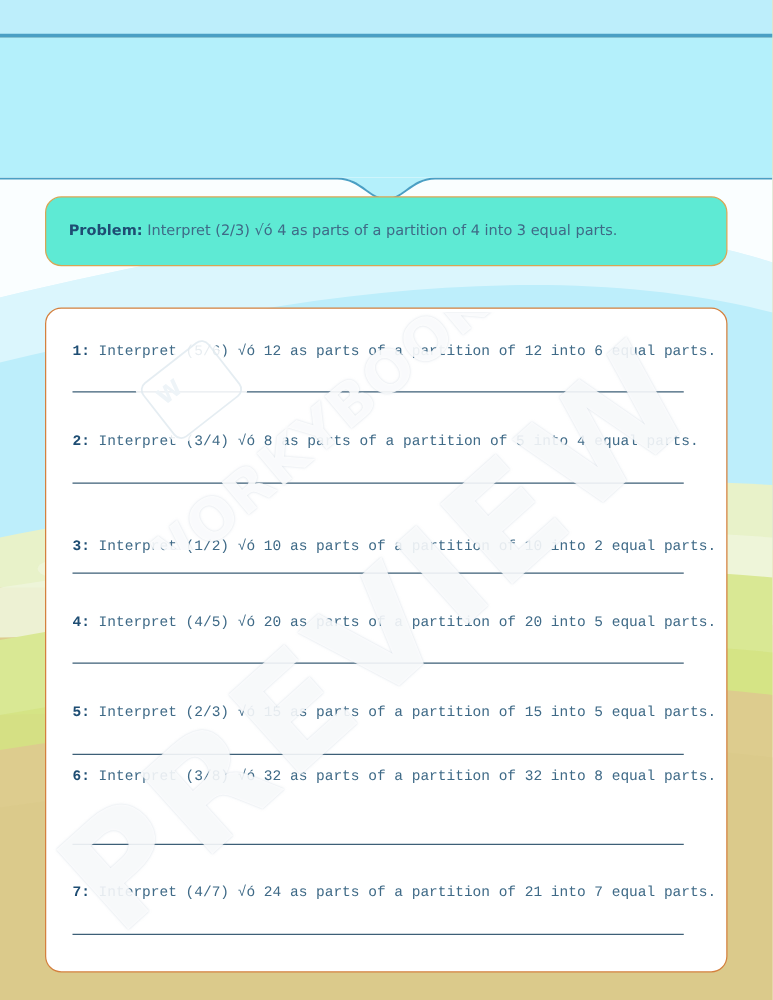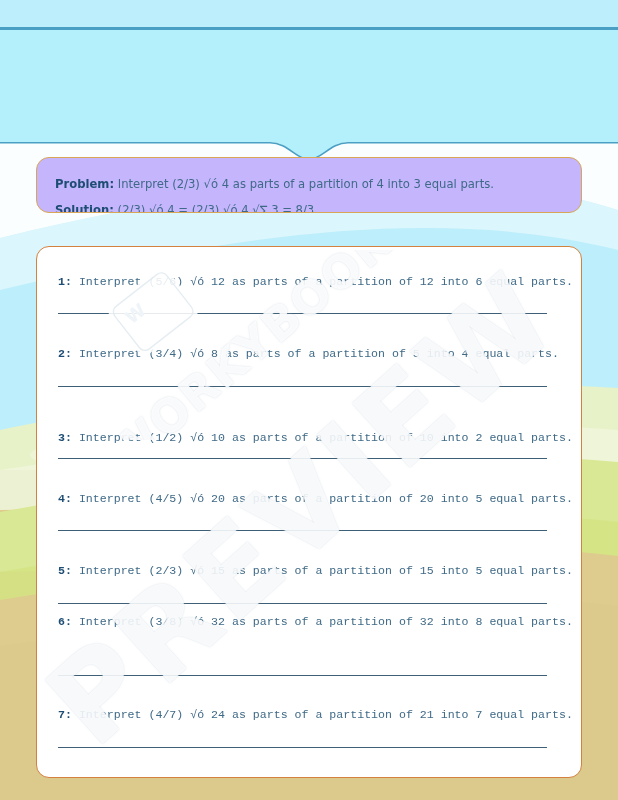--- a/index.html
+++ b/index.html
@@ -36,21 +36,21 @@
   .instr b { color:#2e5f7d; font-weight:bold; }
   .copyright {
     position:absolute; right:22px; top:120px;
     font-size:8.3px; color:#5a8098;
     font-family:"DejaVu Sans", sans-serif;
   }
 
   
   .example-card {
     position:absolute; left:36px; top:157px; width:546px; height:56px;
-    background:#c4b5fd; border:1.6px solid #d9a655; border-radius:13px;
+    background:#5eead4; border:1.6px solid #d9a655; border-radius:13px;
     z-index:5; overflow:hidden;
   }
   .ex-line { position:absolute; left:18px; font-size:11.6px; color:#3f6a87;
              font-family:"DejaVu Sans", sans-serif; white-space:nowrap; }
   .ex-line b { color:#1e4d73; font-weight:bold; }
   .ex-problem  { top:19px; }
   .ex-solution { top:45px; }
 
   
   .sheet {
@@ -131,24 +131,20 @@
   <span>Write the result as a sequence of operations.</span>
 </div>
 
 <div class="copyright">©workybooks.com</div>
 
 <div class="example-card">
   <div class="ex-line ex-problem">
     <b>Problem:</b>
     <span>Interpret (2/3) √ó 4 as parts of a partition of 4 into 3 equal parts.</span>
   </div>
-  <div class="ex-line ex-solution">
-    <b>Solution:</b>
-    <span>(2/3) √ó 4 = (2/3) √ó 4 √∑ 3 = 8/3</span>
-  </div>
 </div>
 
 <div class="sheet">
 
   <div class="q-row">
     <div class="q-text" style="top:28px">
       <b>1:</b>
       <span>Interpret (5/6) √ó 12 as parts of a partition of 12 into 6 equal parts.</span>
     </div>
     <div class="q-line" style="top:66px"></div>

